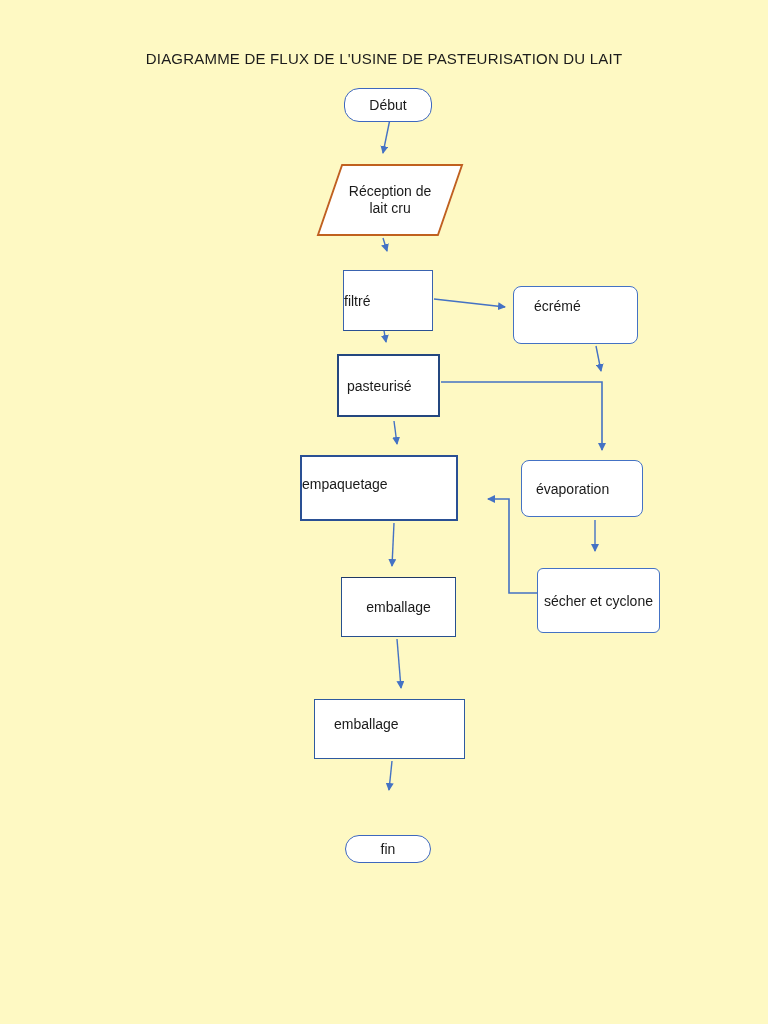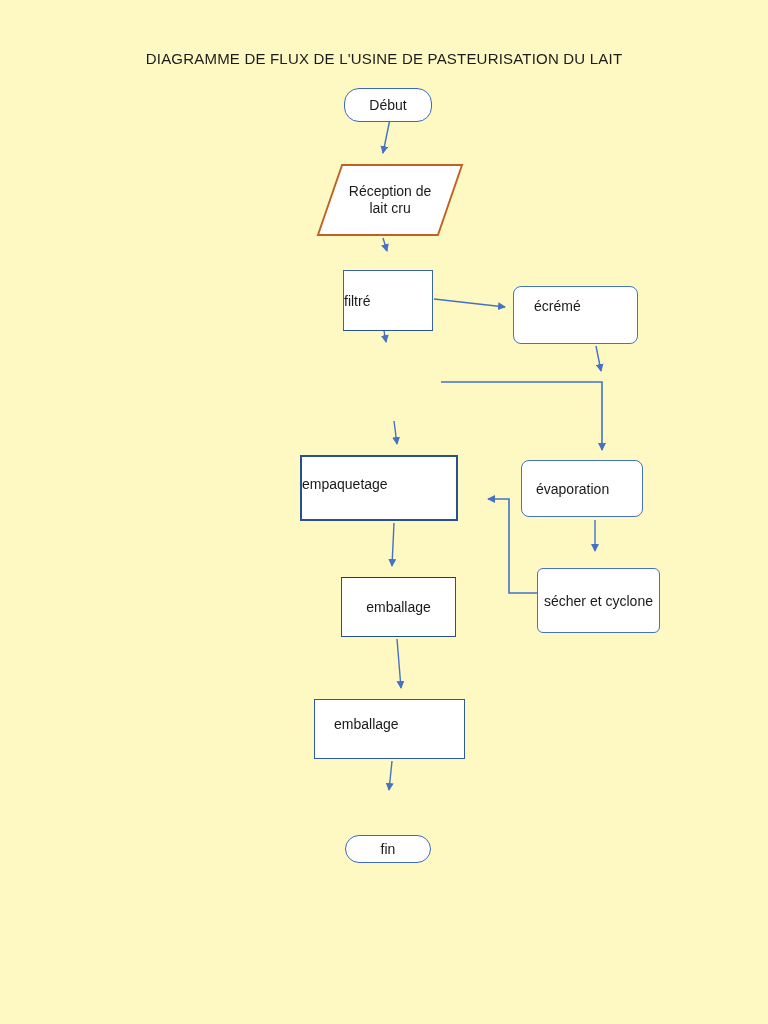--- a/index.html
+++ b/index.html
@@ -151,20 +151,23 @@
   </div>
 
   <div class="node" id="n-filtre">
     <span class="lbl">filtré</span>
   </div>
 
   <div class="node rounded" id="n-ecreme">
     <span class="lbl">écrémé</span>
   </div>
 
+  <div class="node" id="n-pasteurise">
+    <span class="lbl">pasteurisé</span>
+  </div>
 
   <div class="node rounded" id="n-evaporation">
     <span class="lbl">évaporation</span>
   </div>
 
   <div class="node" id="n-empaquetage">
     <span class="lbl">empaquetage</span>
   </div>
 
   <div class="node rounded" id="n-secher">

